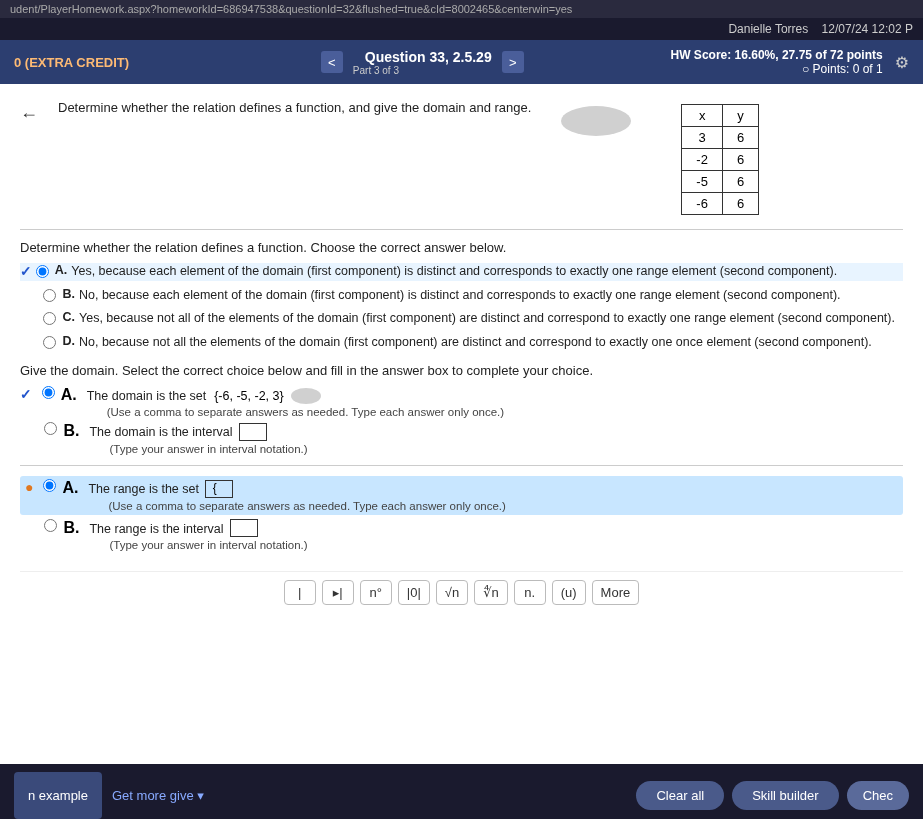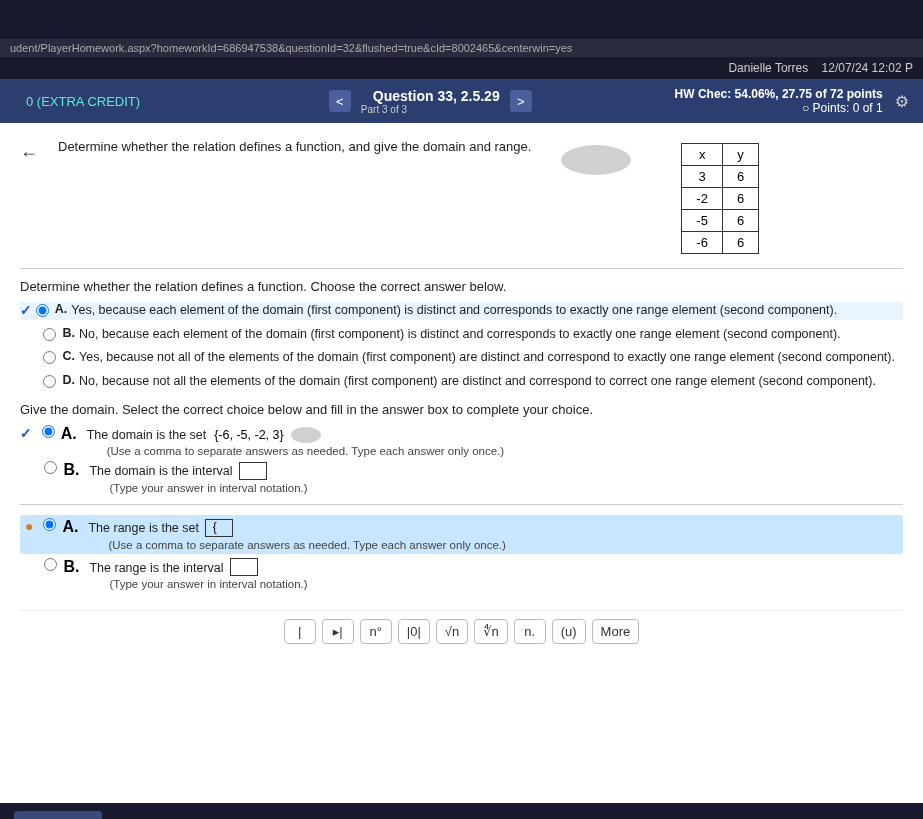--- a/index.html
+++ b/index.html
@@ -20,24 +20,23 @@
     .header {
       background: #2c3e70;
       display: flex;
       align-items: center;
       padding: 8px 14px;
       color: white;
       justify-content: space-between;
     }
     .header-left {
       font-size: 13px;
-      font-weight: normal;
-      color: #5eead4;
+      font-weight: bold;
+      color: #fdba74;
       min-width: 160px;
-      margin-left: 12px;
     }
     .header-center {
       display: flex;
       flex-direction: column;
       align-items: center;
       flex: 1;
     }
     .question-nav {
       display: flex;
       align-items: center;
@@ -270,21 +269,20 @@
       cursor: pointer;
     }
     .url-bar {
       background: #2a2a3e;
       color: #aaa;
       font-size: 11px;
       padding: 3px 10px;
       overflow: hidden;
       white-space: nowrap;
       text-overflow: ellipsis;
-      margin-top: 39px;
     }
     .checkmark {
       color: #2255cc;
       font-size: 14px;
       margin-right: 4px;
       font-weight: bold;
     }
     .orange-dot {
       color: #e07820;
       font-size: 14px;
@@ -320,22 +318,22 @@
       <div>
         <div class="question-title">Question 33, 2.5.29</div>
         <div class="question-subtitle">Part 3 of 3</div>
       </div>
       <button class="nav-arrow">&gt;</button>
     </div>
   </div>
   <div class="header-right-row">
     <div class="header-right">
       <div class="hw-score">
-        <span>HW Chec:</span>
-        <span>54.06%, 27.75 of 72 points</span>
+        <span>HW Score:</span>
+        <span>16.60%, 27.75 of 72 points</span>
       </div>
       <div class="points">
         ○ <span>Points: 0 of 1</span>
       </div>
     </div>
     <span class="settings-icon">⚙</span>
   </div>
 </div>
 
 <div class="main-content">
@@ -399,21 +397,21 @@
       <span style="margin-right:20px;">&nbsp;</span>
       <input type="radio" name="function" style="">
       <span class="option-label">C.</span>
       <span class="option-text">Yes, because not all of the elements of the domain (first component) are distinct and correspond to exactly one range element (second component).</span>
     </div>
 
     <div class="option-row">
       <span style="margin-right:20px;">&nbsp;</span>
       <input type="radio" name="function" style="">
       <span class="option-label">D.</span>
-      <span class="option-text">No, because not all the elements of the domain (first component) are distinct and correspond to correct one range element (second component).</span>
+      <span class="option-text">No, because not all the elements of the domain (first component) are distinct and correspond to exactly one once element (second component).</span>
     </div>
   </div>
 
   <div class="domain-section">
     <div class="section-label">Give the domain. Select the correct choice below and fill in the answer box to complete your choice.</div>
 
     <div style="display:flex;align-items:flex-start;gap:6px;margin-bottom:4px;">
       <span class="checkmark">✓</span>
       <input type="radio" name="domain" checked="" style="">
       <span class="option-label">A.</span>

